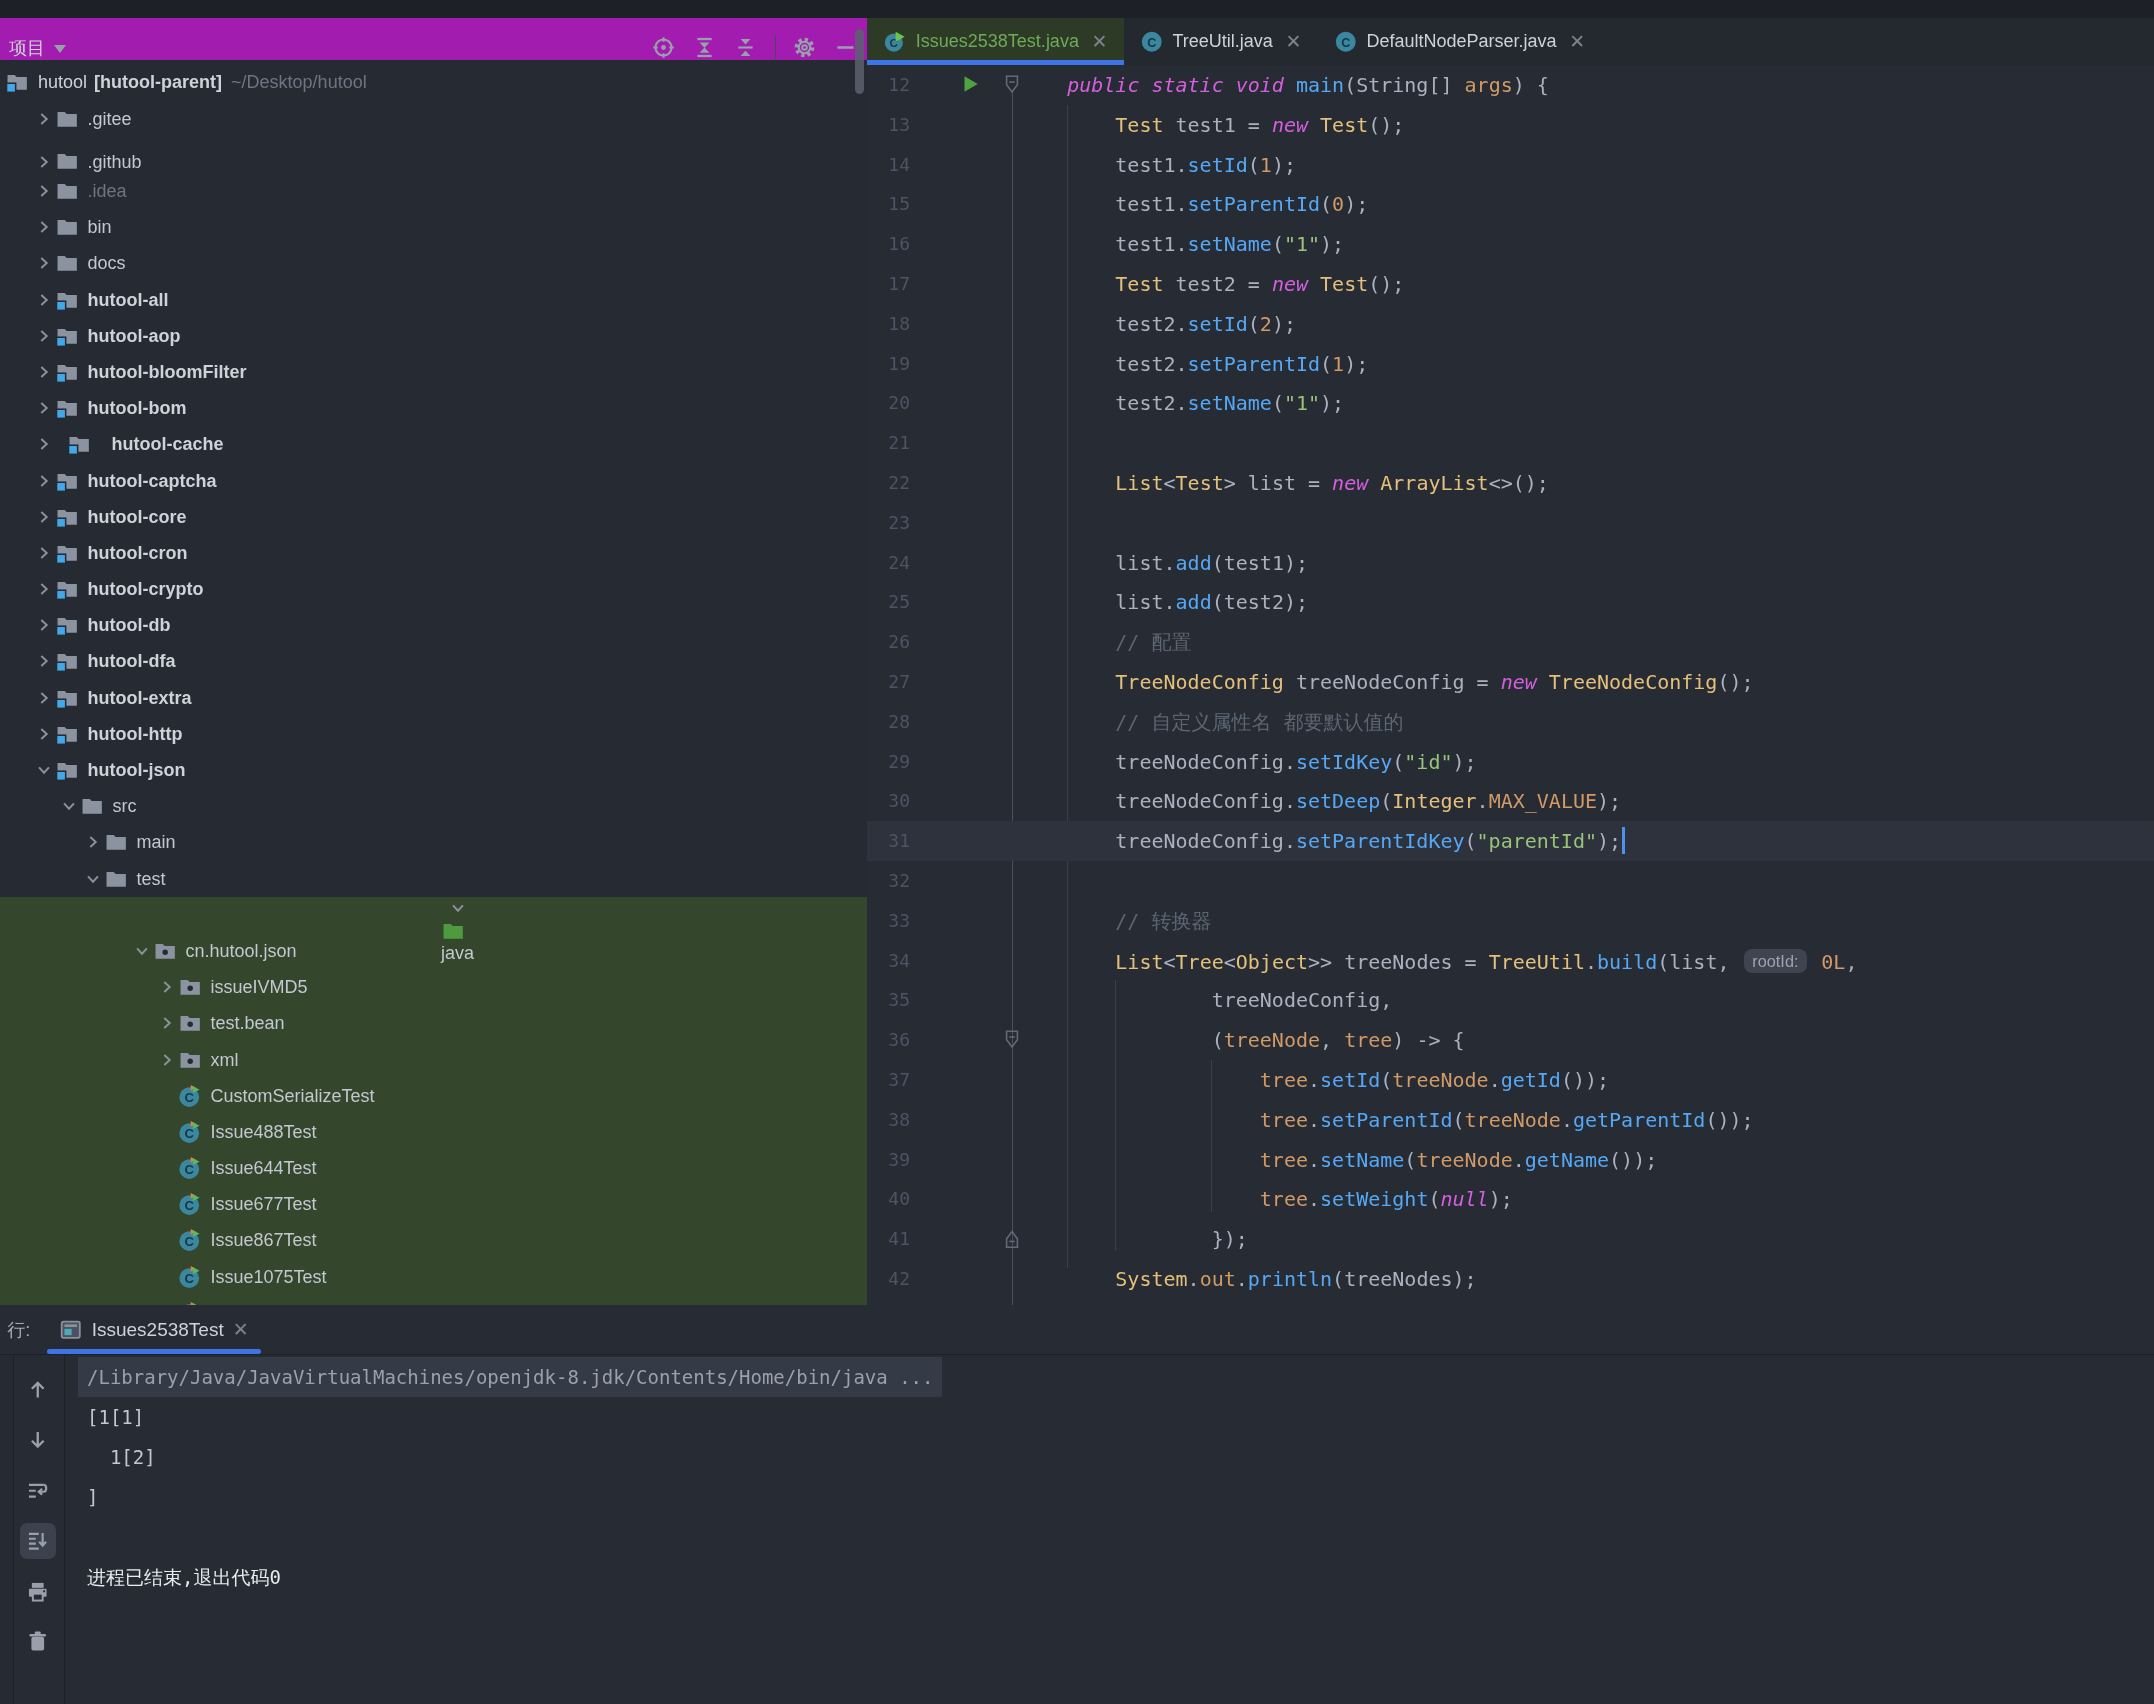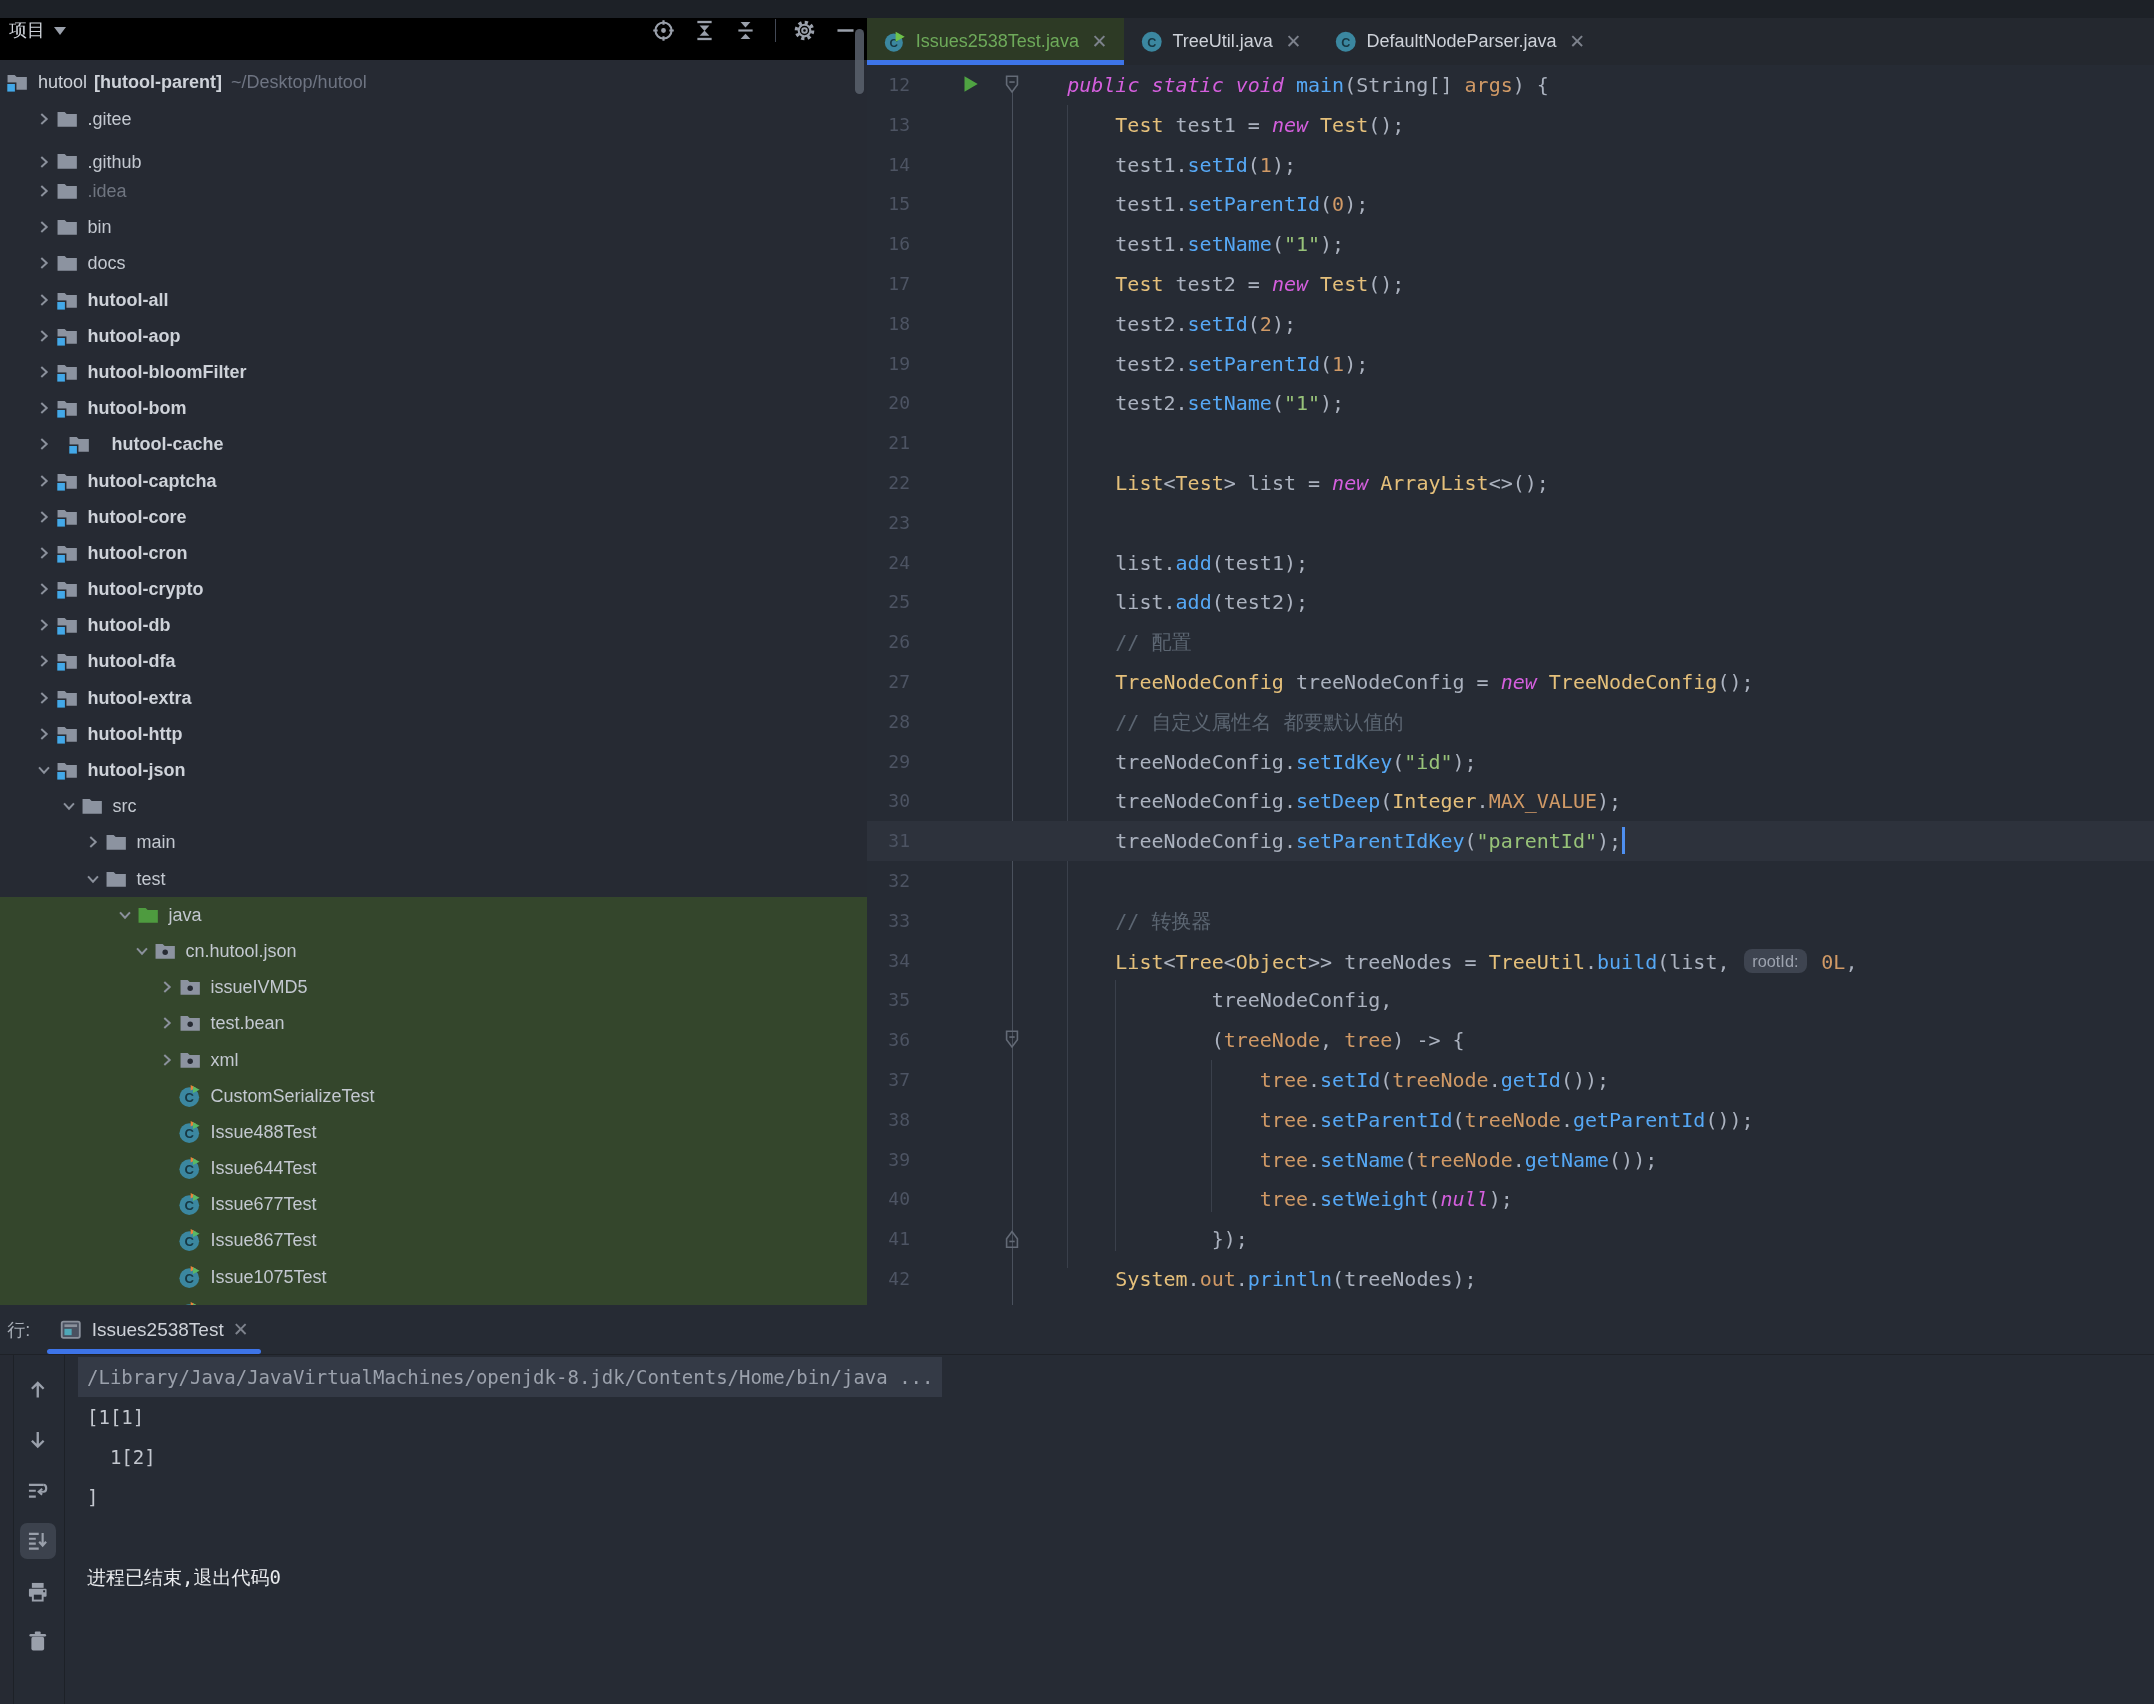--- a/index.html
+++ b/index.html
@@ -6,22 +6,22 @@
   body{width:2155px;height:1704px;background:#262b34;font-family:"Liberation Sans",sans-serif;
        overflow:hidden;position:relative;color:#ced2d9;-webkit-font-smoothing:antialiased}
   .abs{position:absolute}
   svg{display:block}
 
   
   #topstrip{left:0;top:0;width:2155px;height:18px;background:#1d2127}
 
   
   #project{left:0;top:18px;width:867px;height:1287px;background:#262a33;border-right:0.9px solid #1b1f25;overflow:hidden}
-  #proj-header{position:absolute;left:0;top:0;width:100%;height:42px;background:#000000;
-               display:flex;align-items:flex-start;padding:0 9px;box-sizing:border-box}
+  #proj-header{position:absolute;left:0;top:0;width:100%;height:42px;background:#a21caf;
+               display:flex;align-items:flex-end;padding:0 9px;box-sizing:border-box}
   #proj-title{display:flex;align-items:center;gap:9px;font-size:18px;color:#ced2d9;cursor:default}
   #proj-title .caret{width:0;height:0;border-left:6.3px solid transparent;border-right:6.3px solid transparent;border-top:8.1px solid #9aa0ab;margin-top:1.8px}
   #proj-actions{margin-left:auto;display:flex;align-items:center;gap:16.3px}
   #proj-actions .hicon{width:25px;height:25px;display:flex;align-items:center;justify-content:center}
   .vdivider{width:0.9px;height:23.5px;background:#434956}
 
   #tree{position:absolute;left:0;top:42px;width:100%;height:1246px;overflow:hidden}
   #green-scope{position:absolute;left:0;top:837px;width:100%;height:409px;background:#34462c}
   .trow{position:absolute;left:0;width:100%;height:36px;display:flex;align-items:center;box-sizing:border-box;font-size:18px;color:#c3c8d0;cursor:default}
   .trow .chev{width:22px;height:22px;flex:0 0 22px;display:flex;align-items:center;justify-content:center}
@@ -434,21 +434,21 @@
             <polyline points="4.5,7 10,13 15.5,7" fill="none" stroke="#8b919c" stroke-width="2.2"></polyline>
           </svg>
         </span>
         <span class="ticon">
           <svg viewBox="0 0 24 24" width="24.4" height="24.4">
             <path d="M2.5 5h7l2 2h10v12.5h-19z" fill="#8c93a0"></path>
           </svg>
         </span>
         <span class="tlabel">test</span>
       </div>
-      <div class="trow" style="top: 837px; padding-left: 114px;">
+      <div class="trow" style="top: 837px; padding-left: 48px; flex-direction: column;">
         <span class="chev">
           <svg viewBox="0 0 20 20" width="18" height="18">
             <polyline points="4.5,7 10,13 15.5,7" fill="none" stroke="#8b919c" stroke-width="2.2"></polyline>
           </svg>
         </span>
         <span class="ticon">
           <svg viewBox="0 0 24 24" width="24.4" height="24.4">
             <path d="M2.5 5h7l2 2h10v12.5h-19z" fill="#4e9b3f"></path>
           </svg>
         </span>

